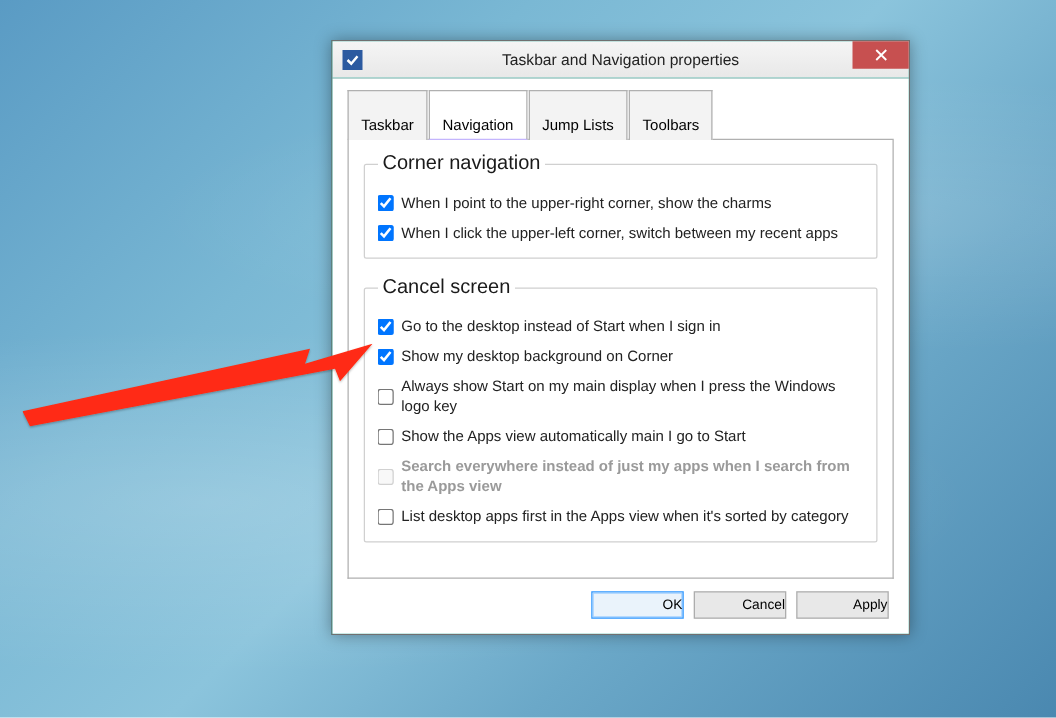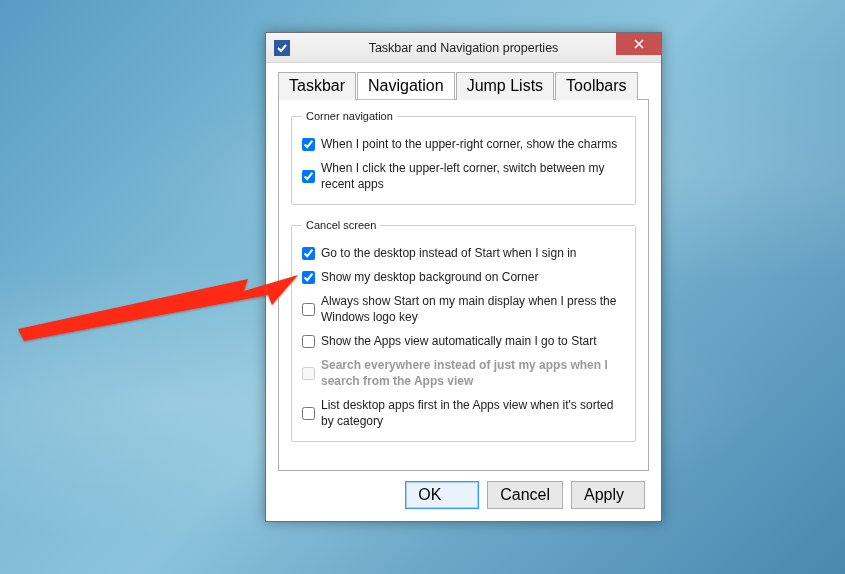--- a/index.html
+++ b/index.html
@@ -17,21 +17,21 @@
       content:""; position:absolute; inset:0;
       background: radial-gradient(ellipse 120% 40% at 20% 70%, rgba(255,255,255,0.18), transparent 60%);
     }
     .bg-wave::after {
       background: radial-gradient(ellipse 120% 35% at 80% 30%, rgba(255,255,255,0.12), transparent 55%);
     }
     .dialog {
       position: absolute;
       left: 265px;
       top: 32px;
-      width: 397px;
+      width: 463px;
       background: #14b8a6;
       border: 1px solid #707070;
       box-shadow: 0 0 12px rgba(0,0,0,0.35);
     }
     .titlebar {
       height: 30px;
       background: linear-gradient(#f5f5f5,#e8e8e8);
       display: flex;
       align-items: center;
       position: relative;
@@ -59,22 +59,22 @@
     .content {
       background: #fff;
       padding: 8px 12px 12px;
     }
     .tabs {
       display:flex;
       border-bottom: 1px solid #b0b0b0;
       position: relative;
     }
     .tab {
-      padding: 4px 10px 4px;
-      font-size: 16px;
+      padding: 20px 10px 4px;
+      font-size: 12px;
       border: 1px solid #b0b0b0;
       border-bottom: none;
       background: #f3f3f3;
       margin-right: 1px;
       position: relative;
       top: 1px;
       cursor: default;
     }
     .tab.active {
       background: #fff;
@@ -86,21 +86,21 @@
       border-top: none;
       padding: 10px 12px 14px;
     }
     fieldset {
       border: 1px solid #d0d0d0;
       border-radius: 2px;
       margin-bottom: 14px;
       padding: 6px 10px 12px;
     }
     legend {
-      font-size: 11px;
+      font-size: 16px;
       color: #1a1a1a;
       padding: 0 4px;
     }
     .opt {
       display: flex;
       align-items: center;
       margin-top: 8px;
       gap: 6px;
     }
     .opt input[type=checkbox] {
@@ -115,25 +115,25 @@
     }
     .opt.disabled .lbl { color: #9a9a9a; font-weight: bold; }
     .buttons {
       display:flex;
       justify-content:flex-end;
       gap: 8px;
       padding: 10px 4px 0;
     }
     .btn {
       min-width: 74px;
-      padding: 4px 12px;
-      font-size: 16px;
+      padding: 4px 0;
+      font-size: 11px;
       background: #e8e8e8;
       border: 1px solid #adadad;
-      text-align: left;
+      text-align: right;
       cursor: default;
     }
     .btn.primary {
       border: 1px solid #3399ff;
       box-shadow: inset 0 0 0 1px #a3d1ff;
       background: #eaf3fb;
     }
     .arrow {
       position: absolute;
       left: 18px;

